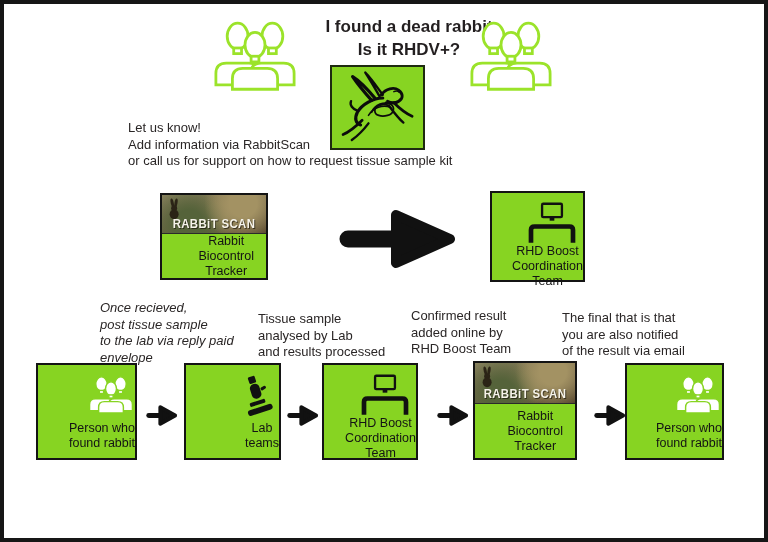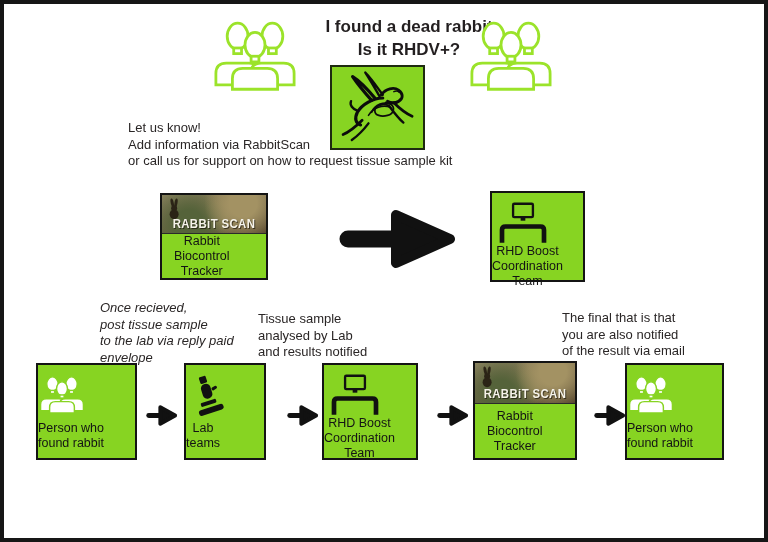--- a/index.html
+++ b/index.html
@@ -11,21 +11,21 @@
   .abs{position:absolute;}
   .title{
     position:absolute;text-align:center;font-size:17px;font-weight:600;
     line-height:23px;white-space:pre-line;color:#231f20;
   }
   .note{
     position:absolute;font-size:13px;line-height:16.5px;white-space:pre-line;color:#2a2626;
   }
   .gbox{
     position:absolute;background:#87d422;border:2px solid #141414;box-sizing:border-box;
-    display:flex;flex-direction:column;align-items:flex-start;
+    display:flex;flex-direction:column;align-items:flex-end;
   }
   .rabbitbox{border-color:#1e2b10;align-items:center;justify-content:center;}
   .boxlabel{
     font-size:12.5px;line-height:15px;text-align:center;white-space:pre-line;
     color:#141414;margin-top:auto;margin-bottom:7px;
   }
   .gbox .icon{margin-top:9px;flex:none;}
   .rsphoto{
     width:100%;height:38px;position:relative;flex:none;overflow:hidden;
     border-bottom:1px solid #2a2a2a;
@@ -134,21 +134,24 @@
 Coordination
 Team</div>
   </div>
 
   <div class="note" style="left:96px;top:296px;font-style:italic;">Once recieved,
 post tissue sample
 to the lab via reply paid
 envelope</div>
   <div class="note" style="left:254px;top:307px;">Tissue sample
 analysed by Lab
-and results notified</div>
+and results processed</div>
+  <div class="note" style="left:407px;top:304px;">Confirmed result
+added online by
+RHD Boost Team</div>
   <div class="note" style="left:558px;top:306px;">The final that is that
 you are also notified
 of the result via email</div>
 
   <div class="gbox" style="left:32px;top:359px;width:101px;height:97px;">
     <svg class="icon" width="48" height="40" viewBox="0 0 100 84">
       <g fill="#ffffff" stroke="#87d422" stroke-width="3">
         <ellipse cx="30" cy="21" rx="12" ry="15"></ellipse>
         <rect x="25.5" y="34.5" width="9" height="6.5"></rect>
         <path d="M5,77 V64 Q5,52 17,52 H43 Q55,52 55,64 V77 Z"></path>
@@ -162,21 +165,21 @@
     </svg>
     <div class="boxlabel">Person who
 found rabbit</div>
   </div>
 
   <svg class="abs" style="left:142px;top:399px" width="33" height="25" viewBox="0 0 60 44">
     <line x1="5" y1="22" x2="28" y2="22" stroke="#111" stroke-width="9" stroke-linecap="round"></line>
     <path d="M26,7 L53,22 L26,37 Z" fill="#111" stroke="#111" stroke-width="7" stroke-linejoin="round"></path>
   </svg>
 
-  <div class="gbox" style="left:180px;top:359px;width:82px;height:97px;">
+  <div class="gbox" style="left:180px;top:359px;width:97px;height:97px;">
     <svg class="icon" width="44" height="44" viewBox="0 0 100 100">
       <g fill="#111" transform="rotate(-18 50 55)">
         <rect x="44" y="4" width="16" height="16" rx="3"></rect>
         <rect x="41" y="22" width="22" height="34" rx="10"></rect>
         <rect x="64" y="34" width="13" height="7" rx="3" transform="rotate(-14 70 37)"></rect>
         <rect x="30" y="61" width="36" height="9" rx="3"></rect>
         <rect x="20" y="76" width="58" height="13" rx="6"></rect>
       </g>
     </svg>
     <div class="boxlabel">Lab

